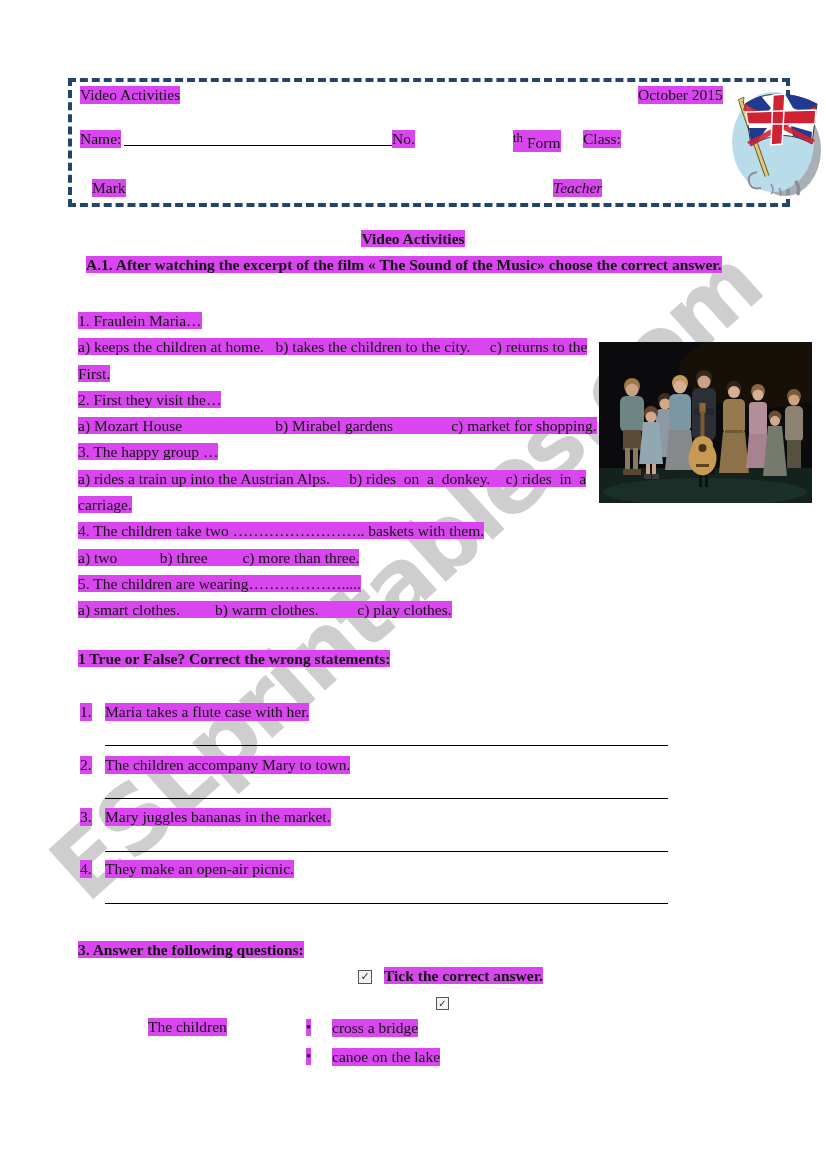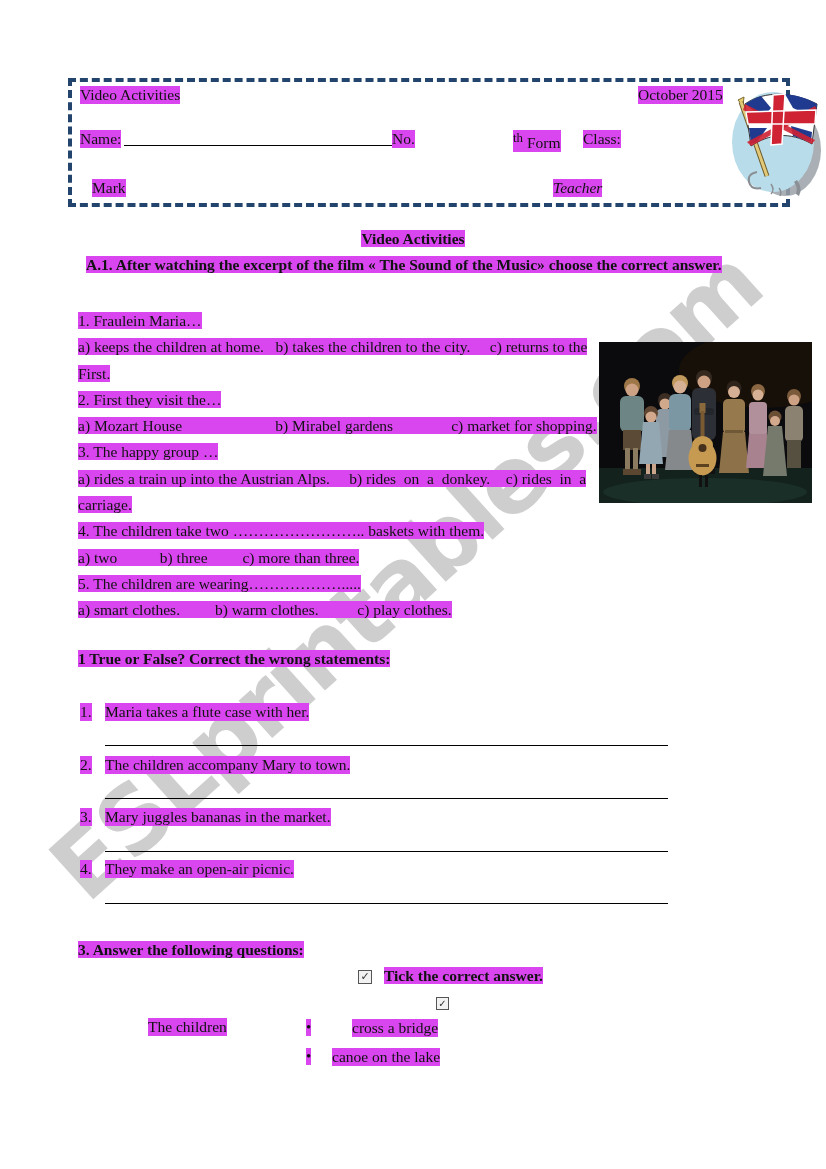--- a/index.html
+++ b/index.html
@@ -205,18 +205,18 @@
   <div class="abs bold" style="left:78px; top:941px;"><span class="t">3. Answer the following questions:</span></div>
 
   <span class="abs cb" style="left:358px; top:970px;">✓</span>
   <div class="abs bold" style="left:384px; top:967px;"><span class="t">Tick the correct answer.</span></div>
 
   <span class="abs cb" style="left:436px; top:997px; width:11px; height:11px; line-height:11px; font-size:10px;">✓</span>
 
   <div class="abs t" style="left:148px; top:1018px;">The children</div>
 
   <span class="abs t bullet" style="left:306px; top:1019px;">•</span>
-  <div class="abs t" style="left:352px; top:1019px;">cross a bridge</div>
+  <div class="abs t" style="left:332px; top:1019px;">cross a bridge</div>
 
   <span class="abs t bullet" style="left:306px; top:1048px;">•</span>
   <div class="abs t" style="left:332px; top:1048px;">canoe on the lake</div>
 
 </div>
 
 </body></html>

